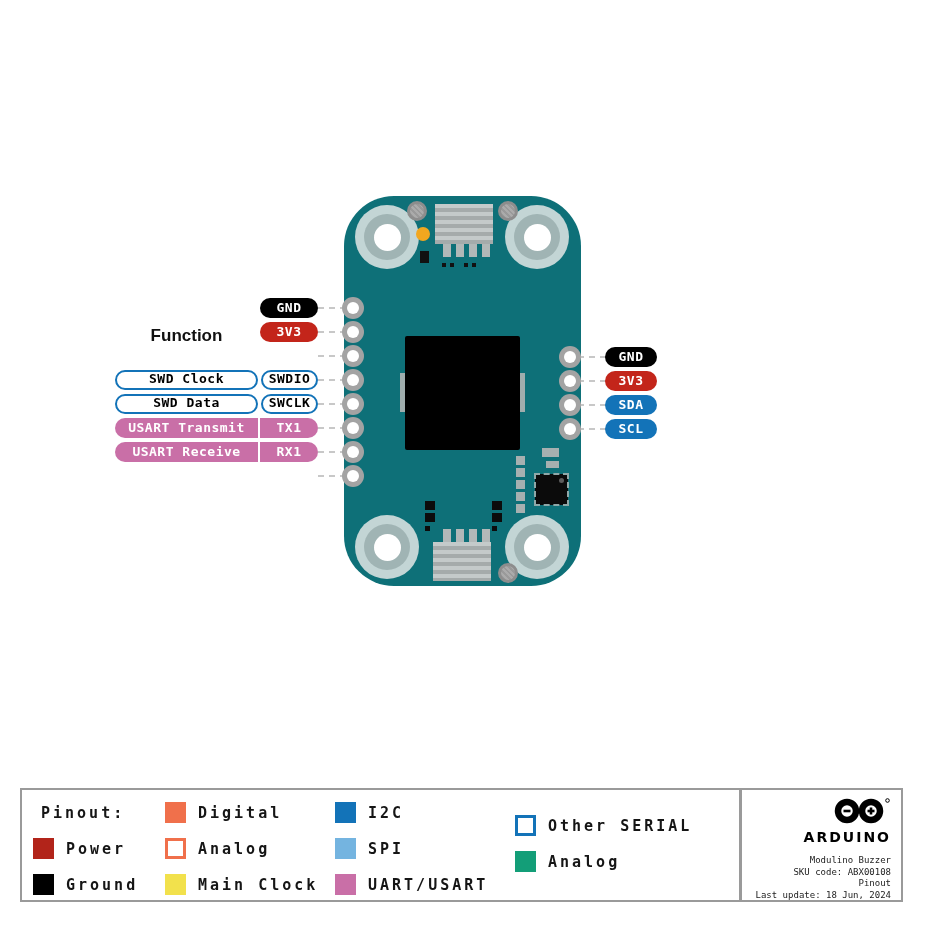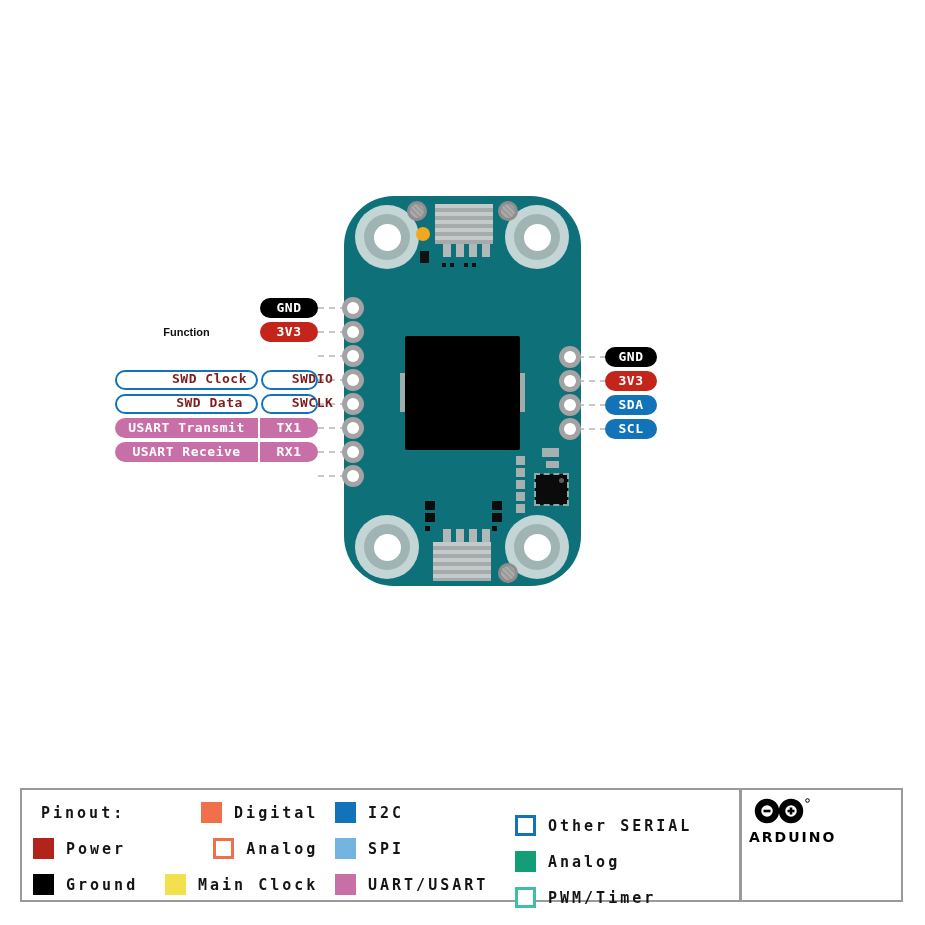--- a/index.html
+++ b/index.html
@@ -34,39 +34,39 @@
 
   
   .pad{position:absolute;width:22px;height:22px;border-radius:50%;background:#a3a3a3;
        display:grid;place-items:center;z-index:3;}
   .pad .pin-hole{width:12px;height:12px;border-radius:50%;background:#fff;}
   .leader{position:absolute;border-top:2px dashed #c8c8c8;z-index:1;}
 
   
   .fn-header{position:absolute;left:115px;top:326px;width:143px;text-align:center;
              font-family:"Liberation Sans","DejaVu Sans",sans-serif;
-             font-weight:bold;font-size:11px;color:#111;}
+             font-weight:bold;font-size:17px;color:#111;}
   .pin-row{position:absolute;left:115px;width:203px;height:20px;z-index:2;}
   .pill-full{position:absolute;left:0;top:0;width:203px;height:20px;border-radius:10px;}
   .pill-short{position:absolute;left:145px;top:0;width:58px;height:20px;border-radius:10px;}
   .divider{position:absolute;left:143px;top:0;width:2px;height:20px;background:#fff;}
   .fn-text{position:absolute;left:0;top:0;width:143px;height:20px;line-height:20px;
            text-align:center;font-size:13px;font-weight:bold;color:#fff;letter-spacing:0.5px;}
   .pin-text{position:absolute;left:145px;top:0;width:58px;height:20px;line-height:20px;
            text-align:center;font-size:13px;font-weight:bold;color:#fff;letter-spacing:0.5px;}
   .r-ground .pill-short{background:#000;}
   .r-power  .pill-short{background:#c3251a;}
   .r-gray   .pill-full{background:#85878a;
       background-image:radial-gradient(#94969a 1px,transparent 1.5px);background-size:7px 7px;}
   .r-uart   .pill-full{background:#c96fa7;}
   .r-digital .pill-full{background:#f0704b;}
   .r-outline .pill-long{position:absolute;left:0;top:0;width:143px;height:20px;border-radius:10px;
       box-sizing:border-box;border:2px solid #1373b8;background:#fff;}
   .r-outline .pill-short{left:146px;width:57px;box-sizing:border-box;border:2px solid #1373b8;background:#fff;}
-  .r-outline .fn-text,.r-outline .pin-text{color:#7f1d1d;line-height:17px;margin-left:23px;}
+  .r-outline .fn-text,.r-outline .pin-text{color:#000000;line-height:17px;}
   .r-outline .pin-text{left:146px;width:57px;}
   .ovl{text-decoration:overline;}
 
   .rpin-row{position:absolute;left:605px;width:52px;height:20px;z-index:2;}
   .rpill{position:absolute;inset:0;border-radius:10px;text-align:center;line-height:20px;
          font-size:13px;font-weight:bold;color:#fff;letter-spacing:0.5px;}
   .rp-ground{background:#000;} .rp-power{background:#c3251a;} .rp-i2c{background:#1373b8;}
 
   
   .legend-box{position:absolute;left:20px;top:788px;width:721px;height:114px;
@@ -79,21 +79,21 @@
   .leg-title{padding-left:8px;}
   .sw{width:21px;height:21px;box-sizing:border-box;flex:0 0 21px;}
   .sw-power{background:#b2241a;} .sw-ground{background:#000;}
   .sw-digital{background:#f0704b;} .sw-analog-out{background:#fff;border:3px solid #f0704b;}
   .sw-main{background:#f2e14c;}
   .sw-i2c{background:#1373b8;} .sw-spi{background:#74b4e0;} .sw-uart{background:#c96fa7;}
   .sw-serial{background:#fff;border:3px solid #1373b8;}
   .sw-analog{background:#139e78;} .sw-pwm{background:#fff;border:3px solid #3dbfa6;}
 
   
-  .brand-inner{position:absolute;right:10px;top:8px;width:142px;text-align:left;}
+  .brand-inner{position:absolute;right:10px;top:8px;width:142px;text-align:right;}
   .brand-name{font-family:"DejaVu Sans","Liberation Sans",sans-serif;font-weight:bold;
               font-size:14px;letter-spacing:2px;color:#000;margin-top:1px;}
   .brand-meta{margin-top:10px;font-size:9px;line-height:11.5px;color:#222;white-space:nowrap;}
 </style>
 </head>
 <body>
 
 <div class="canvas">
 
   <div class="board">
@@ -269,21 +269,21 @@
       </div>
       <div class="leg-row">
         <span class="sw sw-power"></span>
         <span class="leg-label">Power</span>
       </div>
       <div class="leg-row">
         <span class="sw sw-ground"></span>
         <span class="leg-label">Ground</span>
       </div>
     </div>
-    <div class="leg-col" style="left:143px;align-items:flex-end;">
+    <div class="leg-col" style="left:143px;">
       <div class="leg-row">
         <span class="sw sw-digital"></span>
         <span class="leg-label">Digital</span>
       </div>
       <div class="leg-row">
         <span class="sw sw-analog-out"></span>
         <span class="leg-label">Analog</span>
       </div>
       <div class="leg-row">
         <span class="sw sw-main"></span>
@@ -305,35 +305,37 @@
       </div>
     </div>
     <div class="leg-col" style="left:493px;margin-top:13px;">
       <div class="leg-row">
         <span class="sw sw-serial"></span>
         <span class="leg-label">Other SERIAL</span>
       </div>
       <div class="leg-row">
         <span class="sw sw-analog"></span>
         <span class="leg-label">Analog</span>
-      </div>
-      <div class="leg-row">
-        <span class="sw sw-pwm"></span>
-        <span class="leg-label">PWM/Timer</span>
       </div>
     </div>
   </div>
 
   <div class="brand-box">
     <div class="brand-inner">
       <svg width="62" height="26" viewBox="0 0 62 26" style="display:inline-block">
         <circle cx="18" cy="13" r="9" fill="none" stroke="#000" stroke-width="6.5"></circle>
         <circle cx="42" cy="13" r="9" fill="none" stroke="#000" stroke-width="6.5"></circle>
         <line x1="14.5" y1="13" x2="21.5" y2="13" stroke="#000" stroke-width="2.6"></line>
         <line x1="38.5" y1="13" x2="45.5" y2="13" stroke="#000" stroke-width="2.6"></line>
         <line x1="42" y1="9.5" x2="42" y2="16.5" stroke="#000" stroke-width="2.6"></line>
         <circle cx="58.5" cy="2.5" r="1.8" fill="none" stroke="#000" stroke-width="1"></circle>
       </svg>
       <div class="brand-name">ARDUINO</div>
+      <div class="brand-meta">
+        <div>Modulino Buzzer</div>
+        <div>SKU code: ABX00108</div>
+        <div>Pinout</div>
+        <div>Last update: 18 Jun, 2024</div>
+      </div>
     </div>
   </div>
 
 </div>
 
 </body></html>

